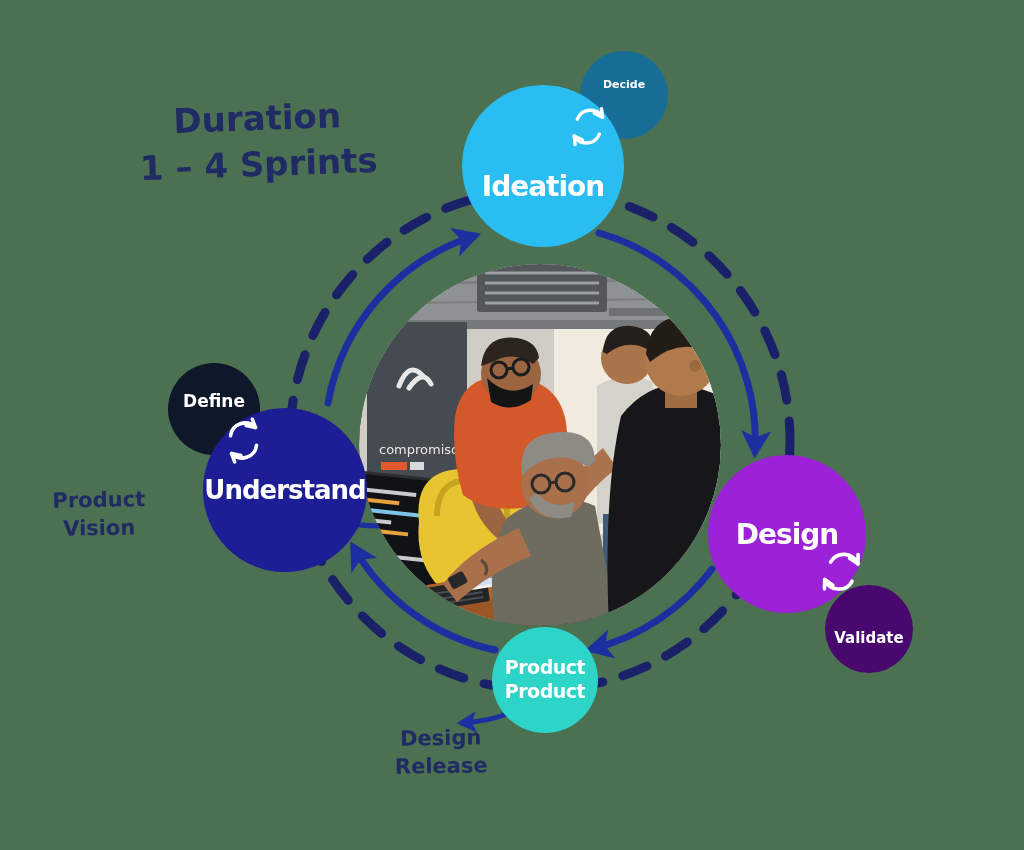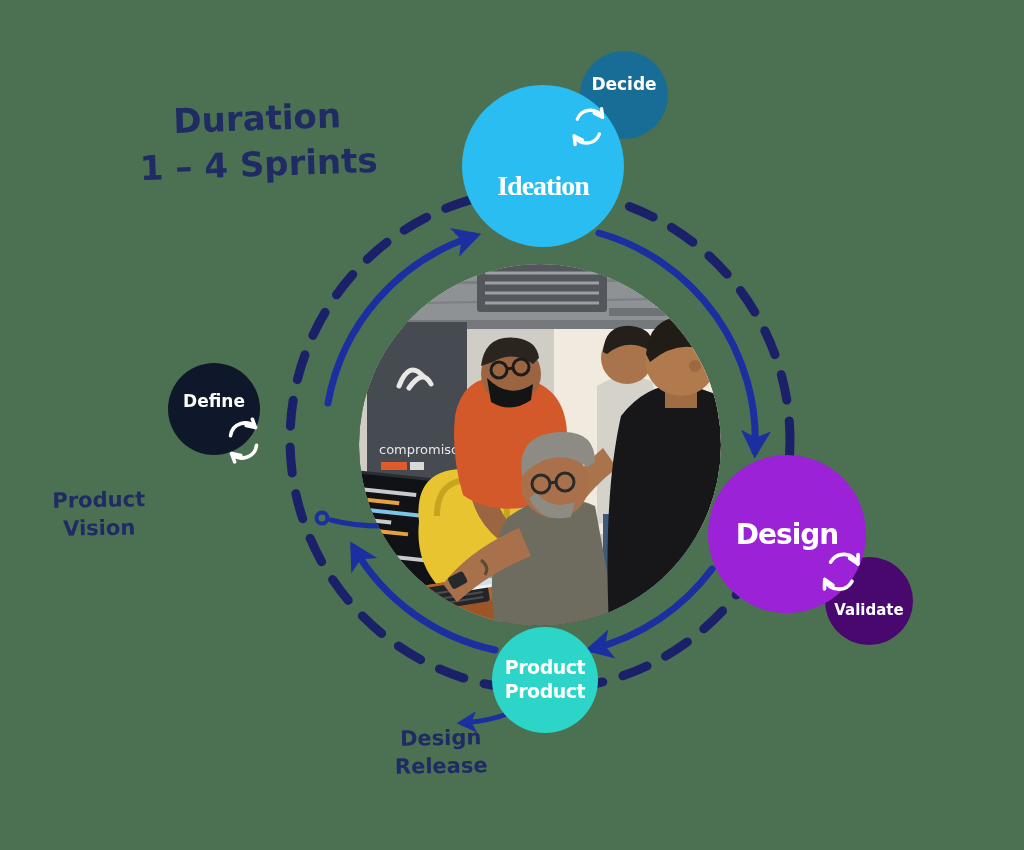--- a/index.html
+++ b/index.html
@@ -10,28 +10,28 @@
     font-family:"DejaVu Sans", sans-serif;
   }
   .layer{position:absolute;left:0;top:0;width:1024px;height:850px;}
   
   .bubble{
     position:absolute;border-radius:50%;
     display:flex;align-items:center;justify-content:center;
     color:#fff;font-weight:bold;text-align:center;
   }
   .b-ideation   {left:462px;top:85px;width:162px;height:162px;font-size:28px;letter-spacing:-1px;}
-  .b-ideation .lbl{margin-top:40px;font-family:Liberation Serif, serif;}
-  .b-decide     {left:580px;top:51px;width:88px;height:88px;font-size:17px;}
+  .b-ideation .lbl{margin-top:40px;}
+  .b-decide     {left:580px;top:51px;width:88px;height:88px;font-size:11px;}
   .b-decide .lbl{margin-bottom:22px;}
   .b-understand {left:203px;top:408px;width:164px;height:164px;font-size:26px;letter-spacing:-1px;}
   .b-define     {left:168px;top:363px;width:92px;height:92px;font-size:17px;}
   .b-define .lbl{margin-bottom:16px;}
   .b-design     {left:708px;top:455px;width:158px;height:158px;font-size:28px;letter-spacing:-1px;}
-  .b-validate   {left:825px;top:557px;width:88px;height:88px;font-size:15px;}
+  .b-validate   {left:825px;top:585px;width:88px;height:88px;font-size:15px;}
   .b-validate .lbl{margin-top:18px;}
   .b-feedback   {left:492px;top:627px;width:106px;height:106px;font-size:19px;line-height:1.25;letter-spacing:-0.5px;}
   
   .note{
     position:absolute;font-weight:bold;text-align:center;
     line-height:1.35;
   }
   .n-duration{left:118px;top:96px;width:280px;font-size:34px;transform:rotate(-2deg);letter-spacing:0px;}
   .n-product-vision{left:40px;top:486px;width:118px;font-size:21px;transform:rotate(-1deg);}
   .n-design-release{left:382px;top:724px;width:118px;font-size:21px;transform:rotate(-1deg);}
@@ -206,20 +206,23 @@
   <div class="bubble b-define" style="background-color: #0f172a;">
     <span class="lbl">Define</span>
   </div>
   <div class="bubble b-validate" style="background-color: rgb(72, 8, 110);">
     <span class="lbl">Validate</span>
   </div>
 
   <div class="bubble b-ideation" style="background-color: rgb(42, 189, 242);">
     <span class="lbl">Ideation</span>
   </div>
+  <div class="bubble b-understand" style="background-color: rgb(29, 29, 150);">
+    <span class="lbl">Understand</span>
+  </div>
   <div class="bubble b-design" style="background-color: rgb(155, 34, 214);">
     <span class="lbl">Design</span>
   </div>
   <div class="bubble b-feedback" style="background-color: rgb(45, 212, 200);">
     <span class="lbl">
       <span>Product</span><br>
       <span>Product</span>
     </span>
   </div>
 

